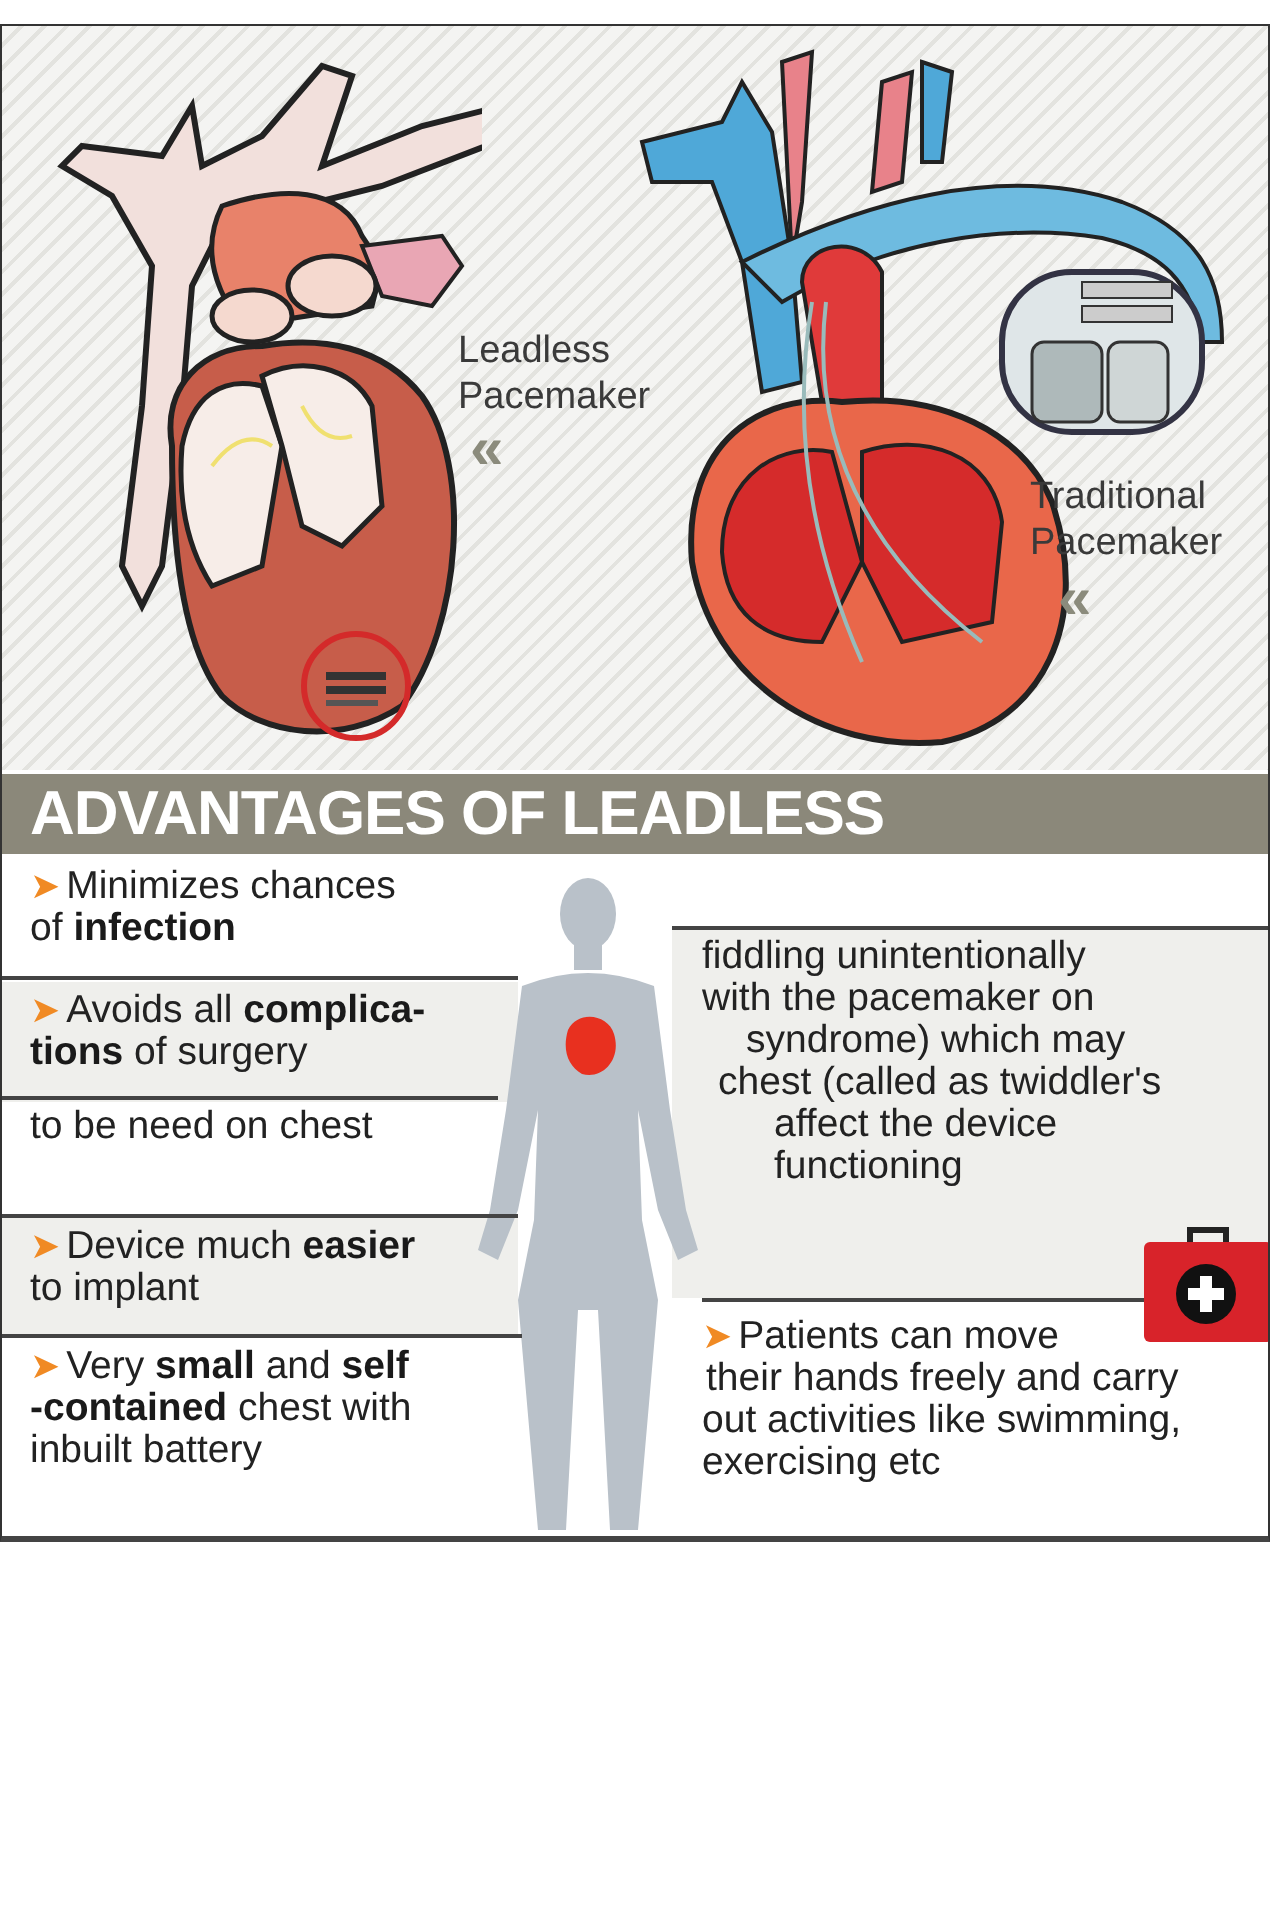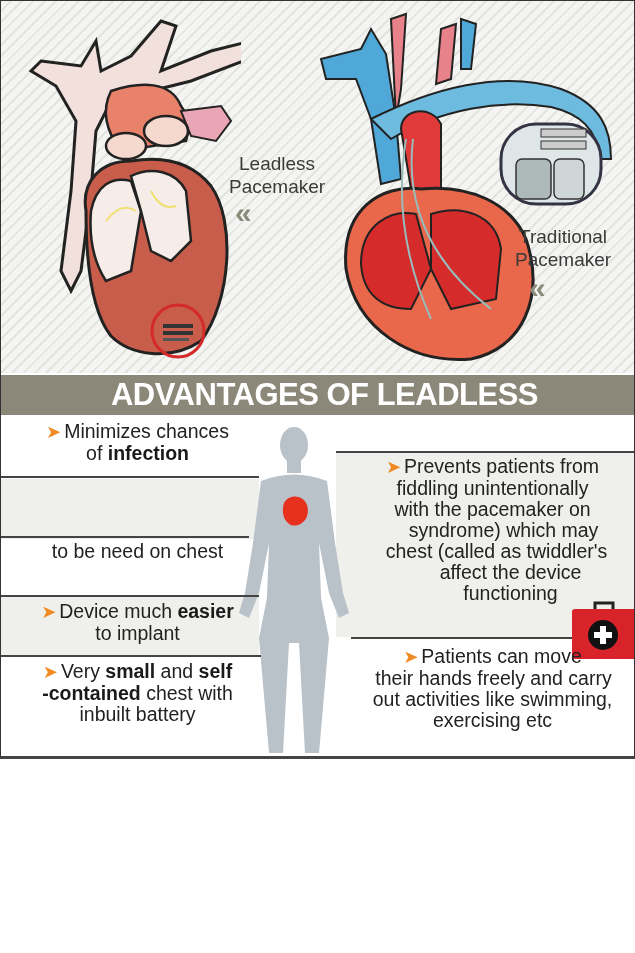--- a/index.html
+++ b/index.html
@@ -1,17 +1,17 @@
 <!DOCTYPE html>
 <html><head>
 <meta charset="utf-8">
 <style>
   html,body{margin:0;padding:0;background:#fff;}
   body{width:635px;height:953px;position:relative;overflow:hidden;font-family:"Liberation Sans",sans-serif;}
-  .frame{position:absolute;left:0;top:0;width:633px;height:755px;border:1px solid #333;border-bottom:3px solid #444;box-sizing:content-box;overflow:hidden;text-align:center;}
+  .frame{position:absolute;left:0;top:12px;width:633px;height:755px;border:1px solid #333;border-bottom:3px solid #444;box-sizing:content-box;overflow:hidden;}
   .illus{position:absolute;left:0;top:0;width:633px;height:372px;
     background:repeating-linear-gradient(135deg,#f4f4f2 0px,#f4f4f2 6px,#e3e3df 6px,#e3e3df 8px);}
   .label{position:absolute;font-size:19px;line-height:23px;color:#3a3a3a;}
   .chev{position:absolute;font-size:30px;color:#8b8b7c;font-weight:bold;line-height:30px;}
   .banner{position:absolute;left:0;top:374px;width:633px;height:40px;background:#8b887a;color:#fff;
     font-family:"Liberation Sans",sans-serif;font-weight:bold;font-size:31px;line-height:40px;letter-spacing:-0.5px;
     padding-left:14px;box-sizing:border-box;transform-origin:left;}
   .content{position:absolute;left:0;top:414px;width:633px;height:341px;background:#fff;}
   .item{position:absolute;font-size:19.5px;line-height:21px;color:#222;box-sizing:border-box;}
   .item b{color:#1a1a1a;}
@@ -88,20 +88,24 @@
       <path d="M22 58 Q55 45 88 58 L96 120 L104 170 L110 190 L100 195 L90 170 L80 120 L82 175 L90 215 L80 330 L66 330 L60 220 L50 220 L44 330 L30 330 L20 215 L28 175 L30 120 L20 170 L10 195 L0 190 L6 170 L14 120Z" fill="#b9c1c9"></path>
       <path d="M45 80 C50 70 65 72 68 82 C72 95 62 105 52 102 C45 98 42 90 45 80Z" fill="#e8301f"></path>
     </svg>
 
     <div class="item" style="left:14px;top:6px;width:245px">
       <div><span class="arrow">➤</span><span>Minimizes chances</span></div>
       <div><span>of </span><b>infection</b></div>
     </div>
     <div class="rule" style="left:0;top:61px;width:258px"></div>
 
+    <div class="item" style="left:14px;top:68px;width:245px">
+      <div><span class="arrow">➤</span><span>Avoids all </span><b>complica-</b></div>
+      <div><b>tions</b><span> of surgery</span></div>
+    </div>
     <div class="rule" style="left:0;top:121px;width:248px"></div>
 
     <div class="item" style="left:14px;top:126px;width:245px">
       <div>to be need on chest</div>
     </div>
     <div class="rule" style="left:0;top:180px;width:258px"></div>
 
     <div class="item" style="left:14px;top:186px;width:245px">
       <div><span class="arrow">➤</span><span>Device much </span><b>easier</b></div>
       <div>to implant</div>
@@ -110,21 +114,20 @@
 
     <div class="item" style="left:14px;top:246px;width:245px">
       <div><span class="arrow">➤</span><span>Very </span><b>small</b><span> and </span><b>self</b></div>
       <div><b>-contained</b><span> chest with</span></div>
       <div>inbuilt battery</div>
     </div>
 
     <div class="rule" style="left:335px;top:36px;width:298px"></div>
 
     <div class="item" style="left:350px;top:41px;width:283px">
-      <div><span class="arrow">➤</span><span>Prevents patients from</span></div>
       <div>fiddling unintentionally</div>
       <div>with the pacemaker on</div>
       <div style="padding-left:22px">syndrome) which may</div>
       <div style="padding-left:8px">chest (called as twiddler's</div>
       <div style="padding-left:36px">affect the device</div>
       <div style="padding-left:36px">functioning</div>
     </div>
     <div class="rule" style="left:350px;top:222px;width:225px"></div>
 
     <svg style="position:absolute;left:570px;top:184px" width="65" height="62" viewBox="0 0 65 62">

